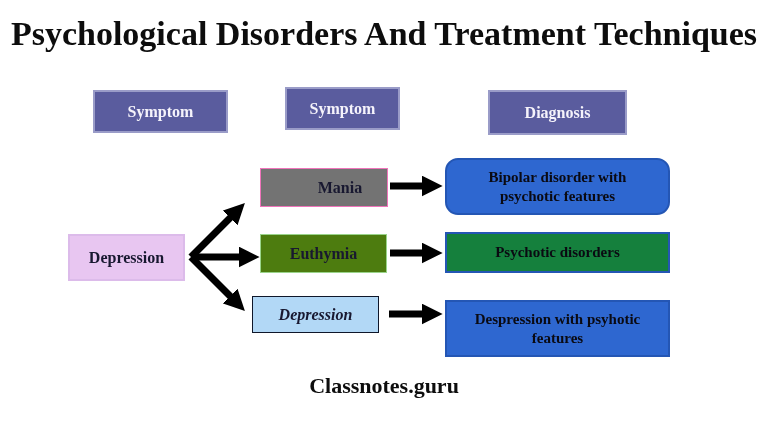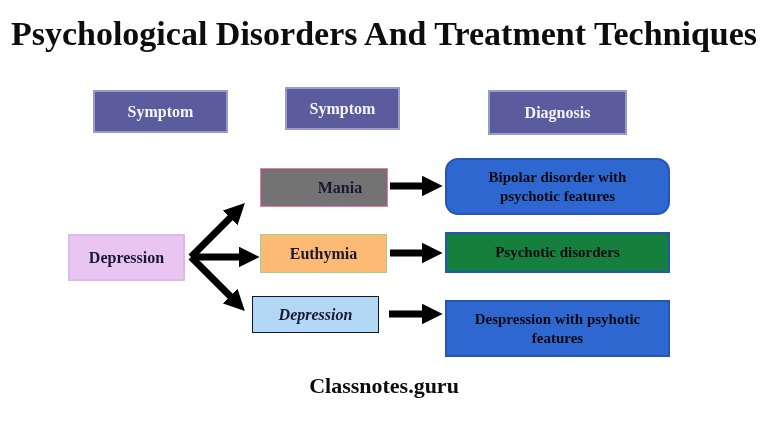--- a/index.html
+++ b/index.html
@@ -77,21 +77,21 @@
 
   <div class="title">Psychological Disorders And Treatment Techniques</div>
 
   <div class="box header-box h1" style="background-color: rgb(90, 92, 158);">Symptom</div>
   <div class="box header-box h2" style="background-color: rgb(90, 92, 158);">Symptom</div>
   <div class="box header-box h3" style="background-color: rgb(90, 92, 158);">Diagnosis</div>
 
   <div class="box node root-box" style="background-color: rgb(232, 198, 241);">Depression</div>
 
   <div class="box node s1" style="background-color: #737373; padding-left: 32px;">Mania</div>
-  <div class="box node s2" style="background-color: #fdba74;">Euthymia</div>
+  <div class="box node s2" style="background-color: #4d7c0f;">Euthymia</div>
   <div class="box node s3" style="background-color: rgb(178, 216, 246);">Depression</div>
 
   <div class="box diag-box d1" style="background-color: rgb(46, 103, 208);">Bipolar disorder with psychotic features</div>
   <div class="box diag-box d2" style="background-color: #15803d;">Psychotic disorders</div>
   <div class="box diag-box d3" style="background-color: rgb(46, 103, 208);">Despression with psyhotic features</div>
 
   <svg class="arrows" width="768" height="432" viewBox="0 0 768 432">
     <defs>
       <marker id="ah" viewBox="0 0 10 10" refX="4" refY="5" markerWidth="3" markerHeight="3" markerUnits="strokeWidth" orient="auto">
         <path d="M0,0 L10,5 L0,10 z" fill="#000000"></path>

